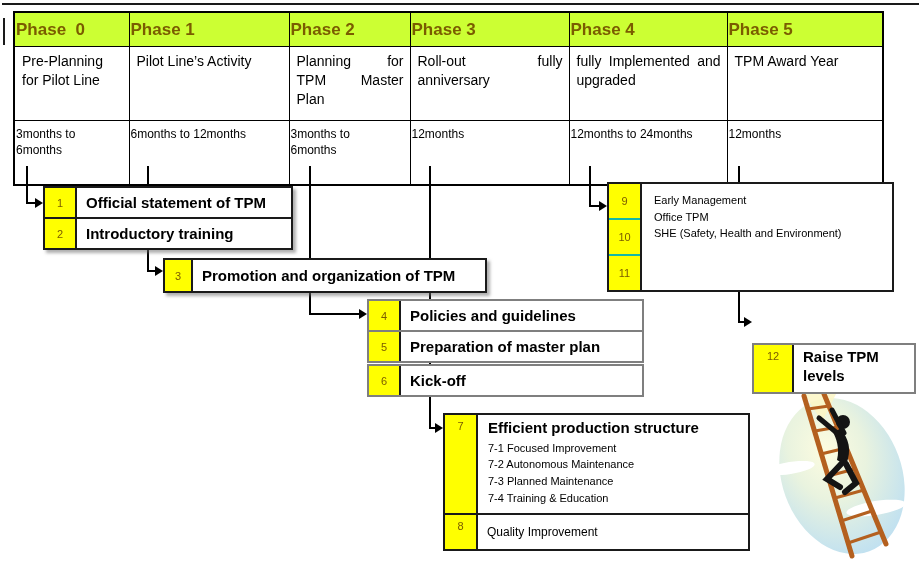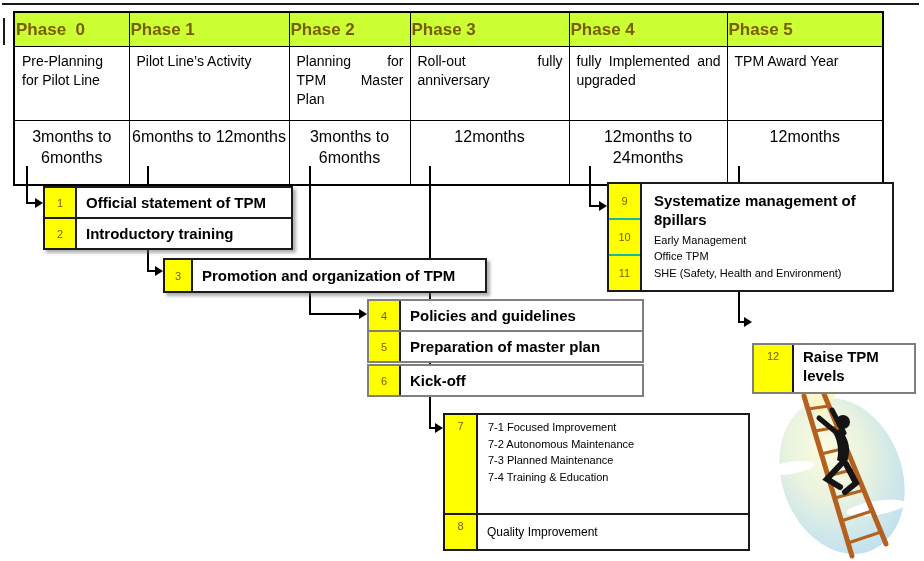--- a/index.html
+++ b/index.html
@@ -19,21 +19,21 @@
   table.phases td{border:1px solid #000;overflow:hidden;}
   tr.r-head td{
     height:31px;background:#ccff33;color:#7a5c00;font-weight:bold;font-size:17px;
     text-align:left;vertical-align:middle;white-space:pre;
   }
   tr.r-desc td{
     height:68px;vertical-align:top;font-size:14px;line-height:1.35;
     padding:5px 6px 0 7px;text-align:justify;
   }
   tr.r-dur td{
-    height:56px;vertical-align:top;font-size:16px;text-align:center;
+    height:56px;vertical-align:top;font-size:12px;
     padding-top:6px;white-space:pre-line;line-height:1.3;
   }
 
   
   .vline{position:absolute;width:2px;background:#000;z-index:1;}
   .hline{position:absolute;height:2px;background:#000;z-index:1;}
   .arrowhead{
     position:absolute;width:0;height:0;z-index:1;
     border-left:8px solid #000;border-top:5px solid transparent;border-bottom:5px solid transparent;
   }
@@ -185,40 +185,40 @@
     <div class="steprow" style="height:29px;">
       <div class="numcell">6</div>
       <div class="steplabel">Kick-off</div>
     </div>
   </div>
 
   <div class="stepbox dark-border" style="left:443px;top:413px;width:303px;">
     <div class="steprow" style="height:98px;">
       <div class="numcell top" style="flex:0 0 31px;">7</div>
       <div class="bigcontent">
+        <div class="bigtitle">Efficient production structure</div>
         <div class="subline">7-1 Focused Improvement</div>
         <div class="subline">7-2 Autonomous Maintenance</div>
         <div class="subline">7-3 Planned Maintenance</div>
         <div class="subline">7-4 Training &amp; Education</div>
       </div>
     </div>
     <div class="steprow" style="height:34px;">
       <div class="numcell top" style="flex:0 0 31px;">8</div>
       <div class="steplabel small">Quality Improvement</div>
     </div>
   </div>
 
   <div class="stepbox dark-border pillars" style="left:607px;top:182px;width:283px;height:106px;">
     <div class="numcol">
       <div class="ncell">9</div>
       <div class="ncell">10</div>
       <div class="ncell">11</div>
     </div>
     <div class="pillars-content">
-      <div class="bigtitle">Systematize management of 8pillars</div>
       <div class="subline">Early Management</div>
       <div class="subline">Office TPM</div>
       <div class="subline">SHE (Safety, Health and Environment)</div>
     </div>
   </div>
 
   <div class="stepbox gray-border box12" style="left:752px;top:315px;width:160px;margin-top:28px;">
     <div class="steprow" style="height:47px;">
       <div class="numcell top">12</div>
       <div class="steplabel">Raise TPM levels</div>

